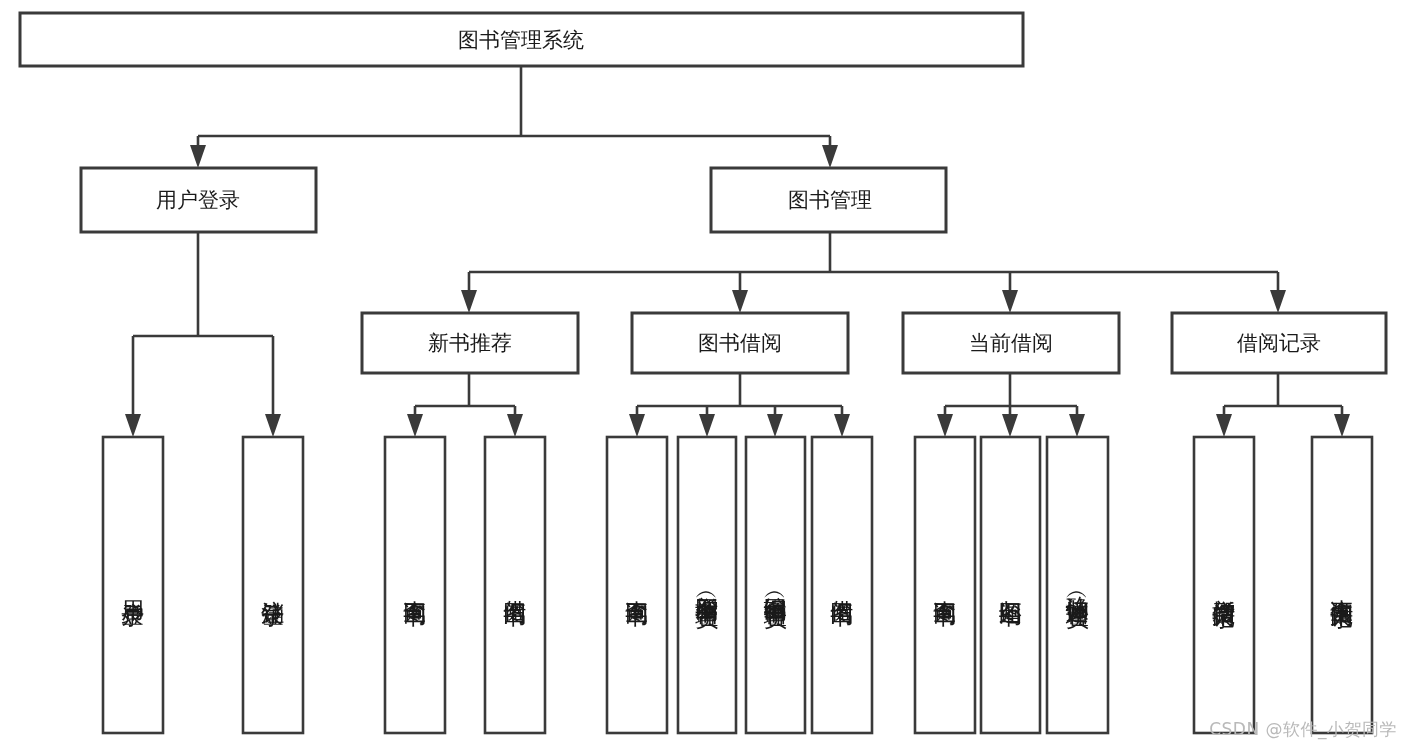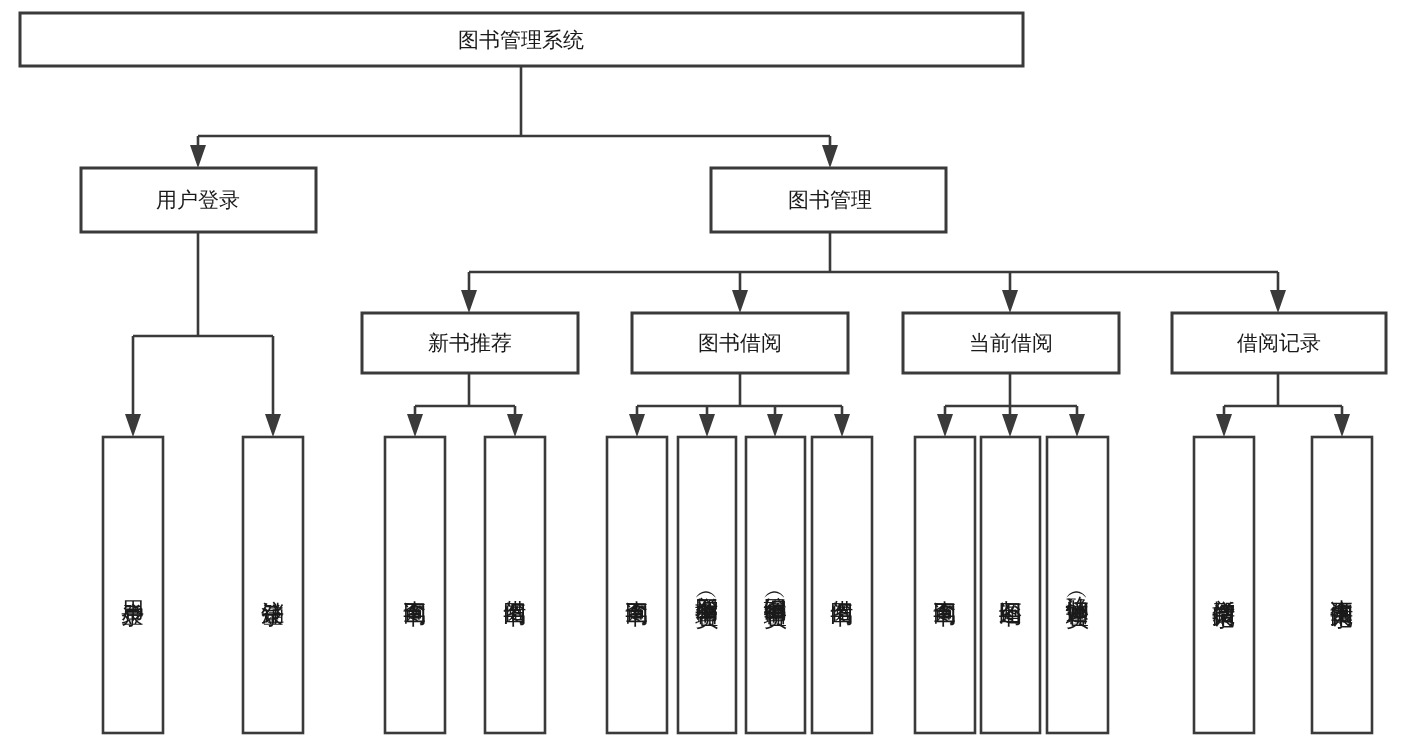--- a/index.html
+++ b/index.html
@@ -205,20 +205,21 @@
     <div class="leaf-label" style="position:absolute;left:812px;top:437px;width:60px;height:296px;">借阅图书</div>
 
     <div class="leaf-label" style="position:absolute;left:915px;top:437px;width:60px;height:296px;">查询图书</div>
     <div class="leaf-label" style="position:absolute;left:981px;top:437px;width:59px;height:296px;">归还图书</div>
     <div class="leaf-label" style="position:absolute;left:1047px;top:437px;width:61px;height:296px;">确认归还（管理员）</div>
 
     <div class="leaf-label" style="position:absolute;left:1194px;top:437px;width:60px;height:296px;">新增借阅记录</div>
     <div class="leaf-label" style="position:absolute;left:1312px;top:437px;width:60px;height:296px;">查询借阅记录</div>
   </div>
 
+  <div class="watermark">CSDN @软件_小贺同学</div>
 </div>
 
 <style>
   .leaf-label {
     display: flex;
     align-items: center;
     justify-content: center;
     box-sizing: border-box;
     pointer-events: none;
     font-family: "DejaVu Sans", "Liberation Sans", sans-serif;

